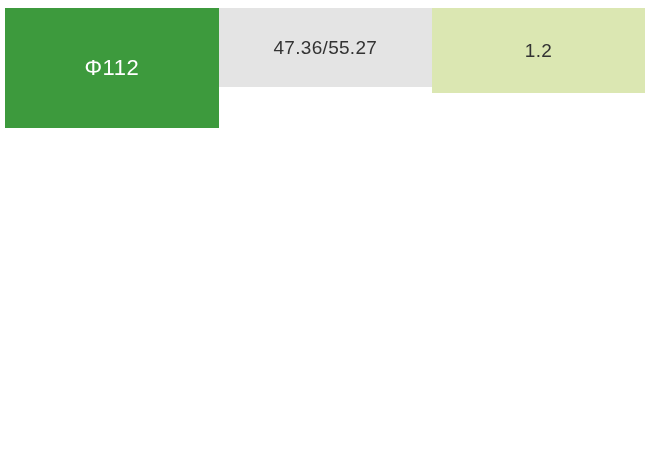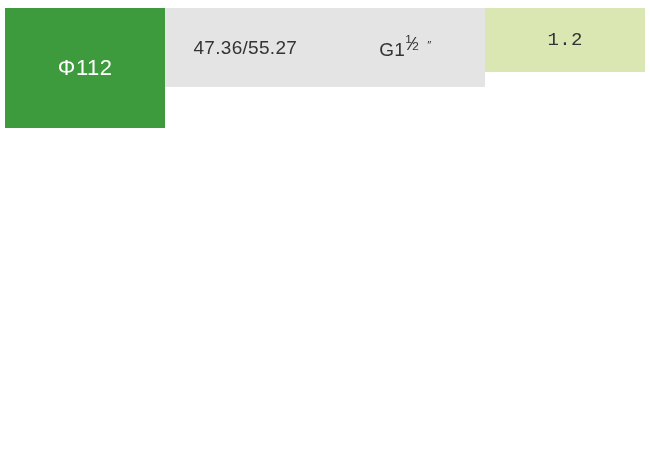--- a/index.html
+++ b/index.html
@@ -51,21 +51,21 @@
   .spec-row.grey {
     background: #e4e4e4;
   }
   .spec-row.lightgreen {
     background: #dbe7b2;
   }
 
   .spec-row.r2 { height: 79px; }
   .spec-row.r3 { height: 80px; }
   .spec-row.r4 { height: 79px; }
-  .spec-row.r5 { height: 64px; font-family: Liberation Mono, monospace; }
+  .spec-row.r5 { height: 85px; }
 
   .spec-row.body .cell-text {
     color: #333333;
     font-size: 19px;
     font-weight: 400;
     letter-spacing: 0.3px;
   }
 
   .cell-text {
     display: inline-block;
@@ -117,21 +117,18 @@
 
   <div class="spec-row header r1">
     <span class="cell-text">Φ112</span>
   </div>
 
   <div class="spec-row body grey r2">
     <span class="cell-text">47.36/55.27</span>
   </div>
 
 
-  <div class="spec-row body grey r4">
-    <span class="cell-text"><span>G1</span><span class="frac"><span class="num">1</span><span class="bar">⁄</span><span class="den">2</span></span><span class="inch-mark">″</span></span>
-  </div>
 
   <div class="spec-row body lightgreen r5">
     <span class="cell-text">1.2</span>
   </div>
 
 </div>
 
 </body></html>

